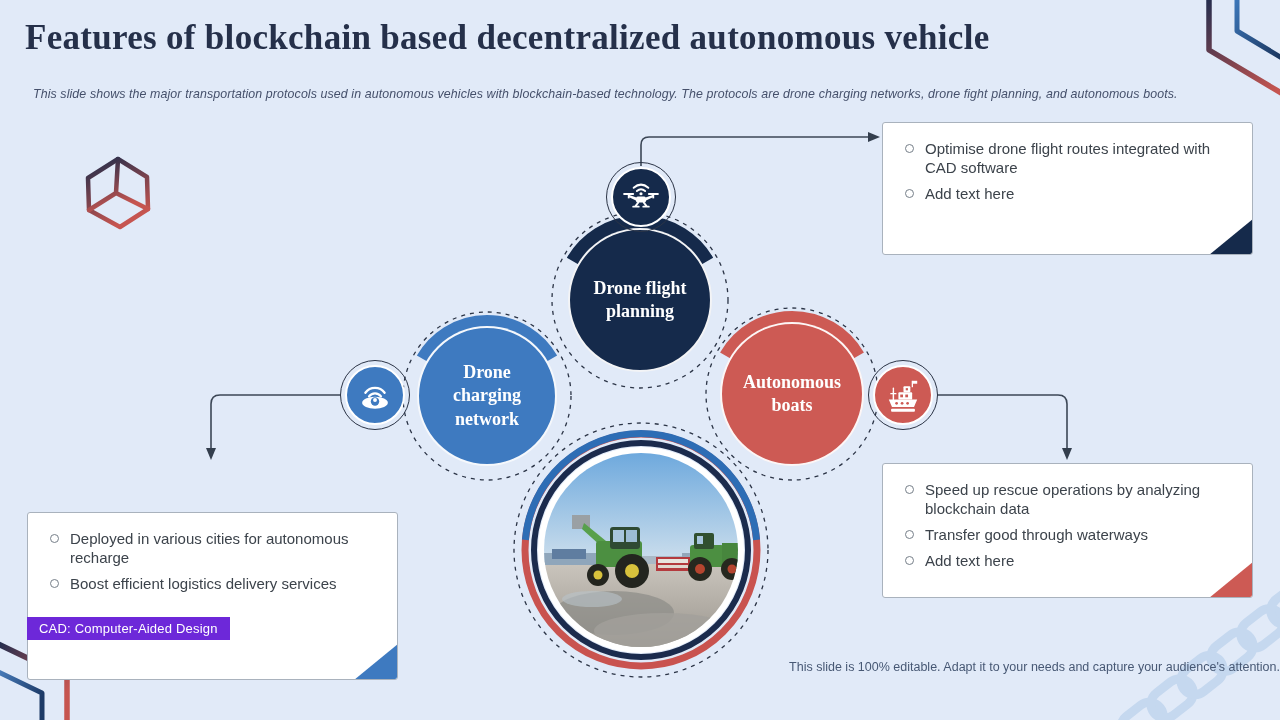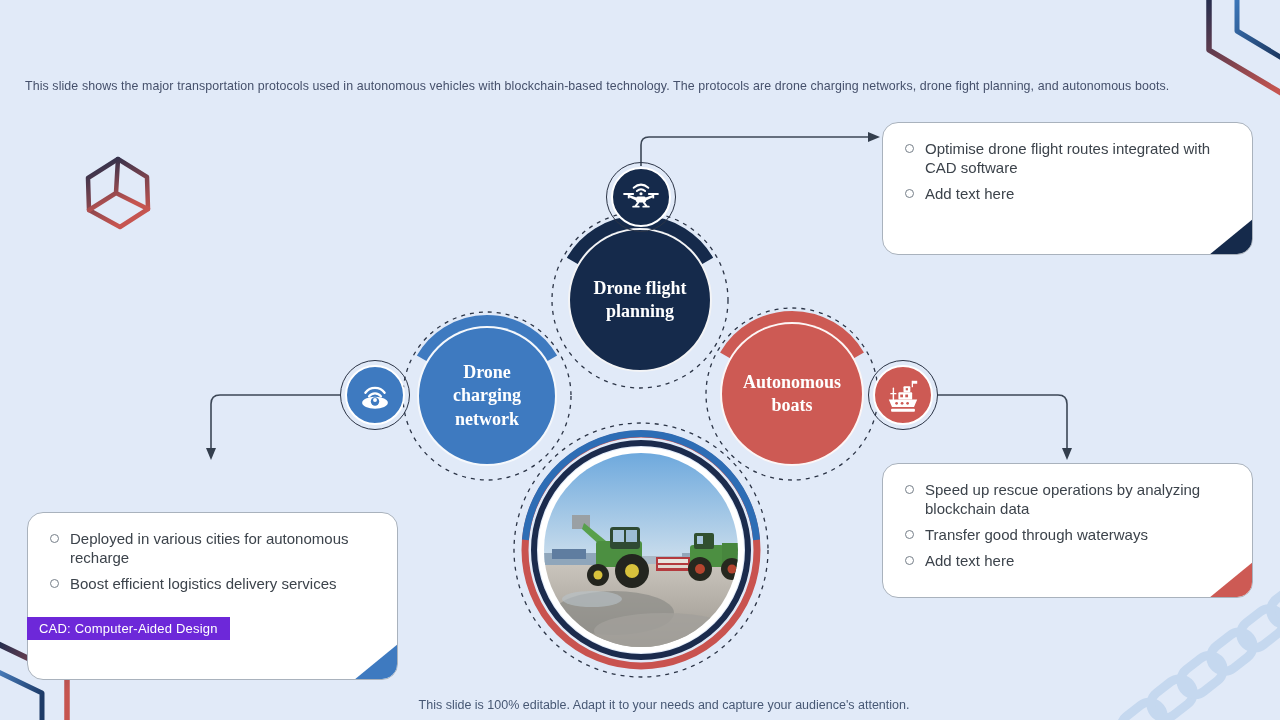--- a/index.html
+++ b/index.html
@@ -1,21 +1,21 @@
 <!DOCTYPE html>
 <html><head>
 <meta charset="utf-8">
 <style>
   html,body{margin:0;padding:0;background:#cfd9e8;}
   .slide{position:relative;width:1280px;height:720px;background:#e1eaf8;overflow:hidden;
          font-family:"Liberation Sans",sans-serif;}
   
   .title{position:absolute;left:25px;top:18px;margin:0;font-family:"Liberation Serif",serif;
          font-weight:700;font-size:35px;letter-spacing:.3px;color:#25304a;}
-  .subtitle{position:absolute;left:25px;top:79px;margin:0;font-size:12.4px;color:#45506b;letter-spacing:.1px;}
+  .subtitle{position:absolute;left:25px;top:79px;margin:8px;font-size:12.4px;color:#45506b;letter-spacing:.1px;font-style:italic;}
   
   .layer{position:absolute;left:0;top:0;width:1280px;height:720px;pointer-events:none;}
   
   .node{position:absolute;border-radius:50%;display:flex;align-items:center;justify-content:center;
         text-align:center;color:#fff;font-family:"Liberation Serif",serif;font-weight:700;
         font-size:18px;line-height:1.3;border:2px solid rgba(255,255,255,.95);box-sizing:border-box;
         padding:0 20px;}
   #node-flight{left:568px;top:228px;width:144px;height:144px;background:#152a4b;}
   #node-charging{left:417px;top:326px;width:140px;height:140px;background:#3e7ac0;}
   #node-boats{left:720px;top:322px;width:144px;height:144px;background:#cd5a54;text-align:center;}
@@ -26,33 +26,33 @@
          display:flex;align-items:center;justify-content:center;}
   #badge-drone{left:606px;top:162px;}
   #badge-drone .badge-inner{background:#152a4b;}
   #badge-charge{left:340px;top:360px;}
   #badge-charge .badge-inner{background:#3e7ac0;}
   #badge-boat{left:868px;top:360px;}
   #badge-boat .badge-inner{background:#cd5a54;}
   
   .photo{position:absolute;left:544px;top:453px;width:194px;height:194px;border-radius:50%;overflow:hidden;}
   
-  .infobox{position:absolute;width:371px;background:#fff;border:1px solid #a9b2bd;border-radius:16px;
+  .infobox{position:absolute;width:371px;background:#fff;border:1px solid #a9b2bd;border-radius:3px;
            box-sizing:border-box;padding:16px 12px 10px 16px;overflow:hidden;}
   #box-top{left:882px;top:122px;height:133px;}
   #box-left{left:27px;top:481px;height:168px;margin-top:31px;}
   #box-right{left:882px;top:463px;height:135px;}
   .infobox ul{list-style:none;margin:0;padding:0;}
   .infobox li{display:flex;gap:11px;font-size:15px;color:#3c434b;margin-bottom:7px;line-height:1.27;padding-left:6px;}
   .dot{width:7px;height:7px;border:1.5px solid #767f89;border-radius:50%;flex:none;margin-top:5px;}
   .corner{position:absolute;right:-1px;bottom:-1px;width:54px;height:46px;}
   
   .cad{position:absolute;left:27px;top:617px;background:#6d28d9;color:#fff;font-size:13px;
        padding:4px 12px;letter-spacing:.2px;}
-  .footer{position:absolute;left:0;right:0;top:698px;margin:0;text-align:center;font-size:12.5px;color:#475874;padding-left:48px;}
+  .footer{position:absolute;left:0;right:0;top:660px;margin:0;text-align:right;font-size:12.5px;color:#475874;padding-left:48px;}
 </style>
 </head>
 <body>
 
 <div class="slide">
 
   <svg class="layer" viewBox="0 0 1280 720">
     <defs>
       <linearGradient id="gCube" x1="0" y1="0" x2="0.4" y2="1">
         <stop offset="0" stop-color="#1d2c4b"></stop>
@@ -128,20 +128,21 @@
       <path d="M341 395 L220 395 Q211 395 211 404 L211 448"></path>
       <path d="M937 395 L1058 395 Q1067 395 1067 404 L1067 448"></path>
     </g>
     <g fill="#333e4d" stroke="none">
       <polygon points="868,132 880,137 868,142"></polygon>
       <polygon points="206,448 216,448 211,460"></polygon>
       <polygon points="1062,448 1072,448 1067,460"></polygon>
     </g>
   </svg>
 
+  <h1 class="title">Features of blockchain based decentralized autonomous vehicle</h1>
   <p class="subtitle">This slide shows the major transportation protocols used in autonomous vehicles with blockchain-based technology. The protocols are drone charging networks, drone fight planning, and autonomous boots.</p>
 
   <div class="node" id="node-flight">
     <span>Drone flight planning</span>
   </div>
   <div class="node" id="node-charging">
     <span>Drone charging network</span>
   </div>
   <div class="node" id="node-boats">
     <span>Autonomous boats</span>

